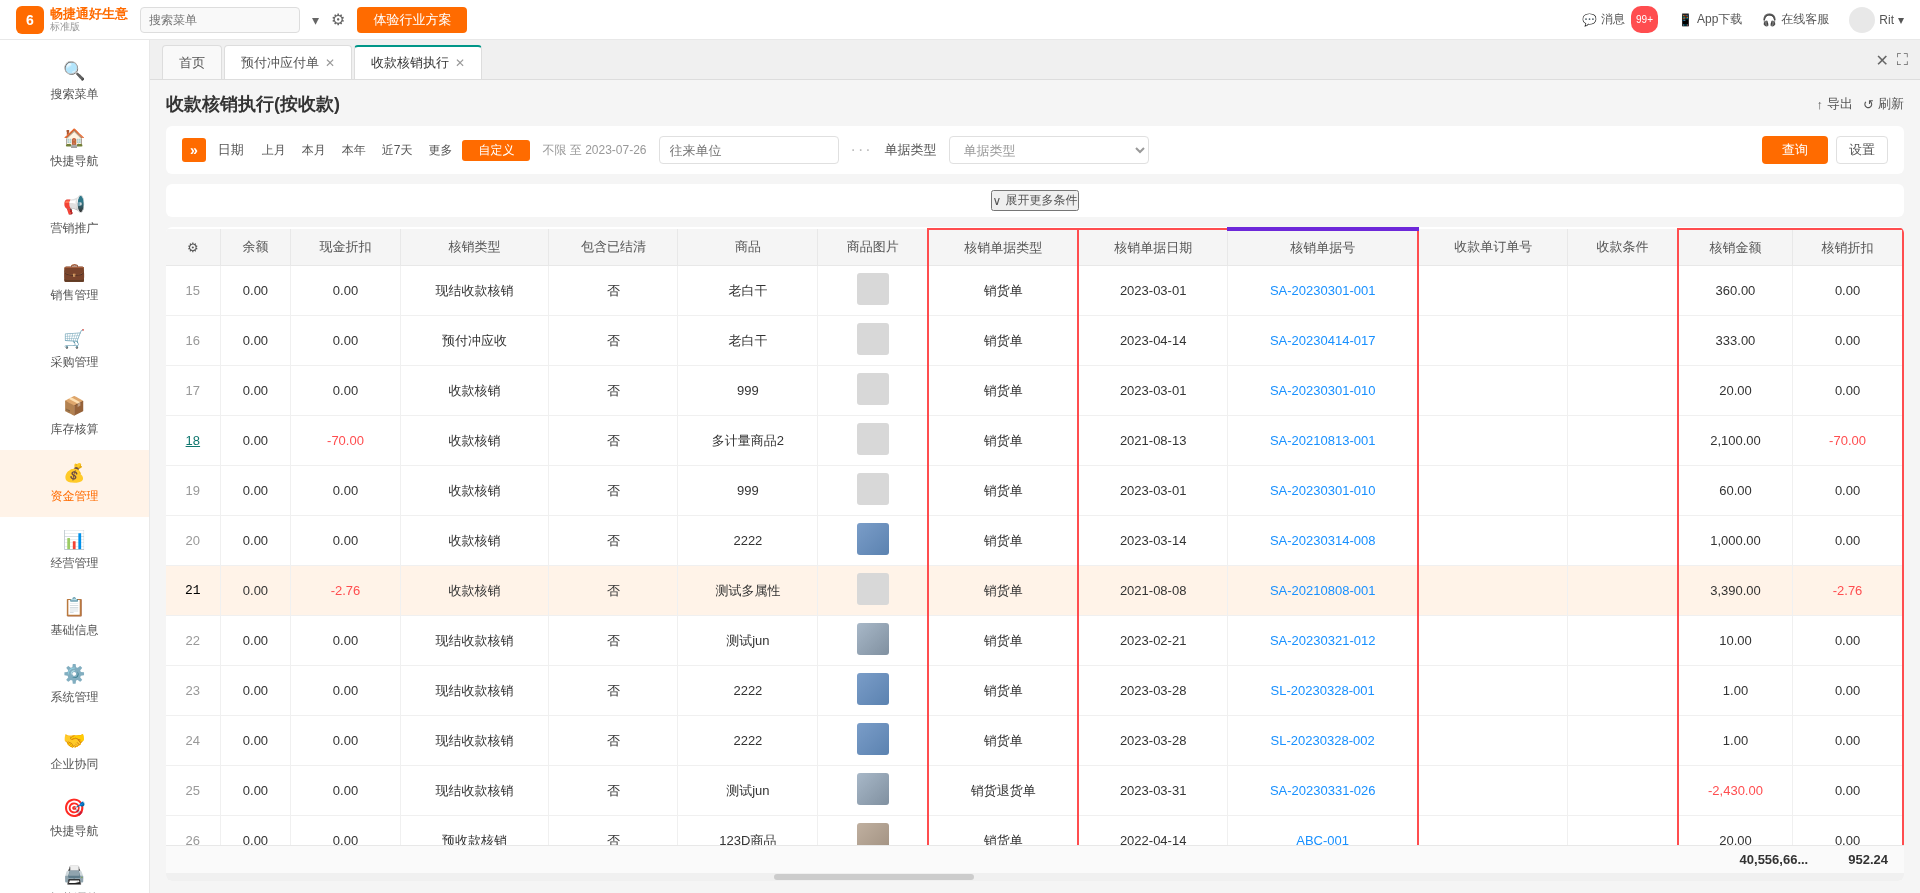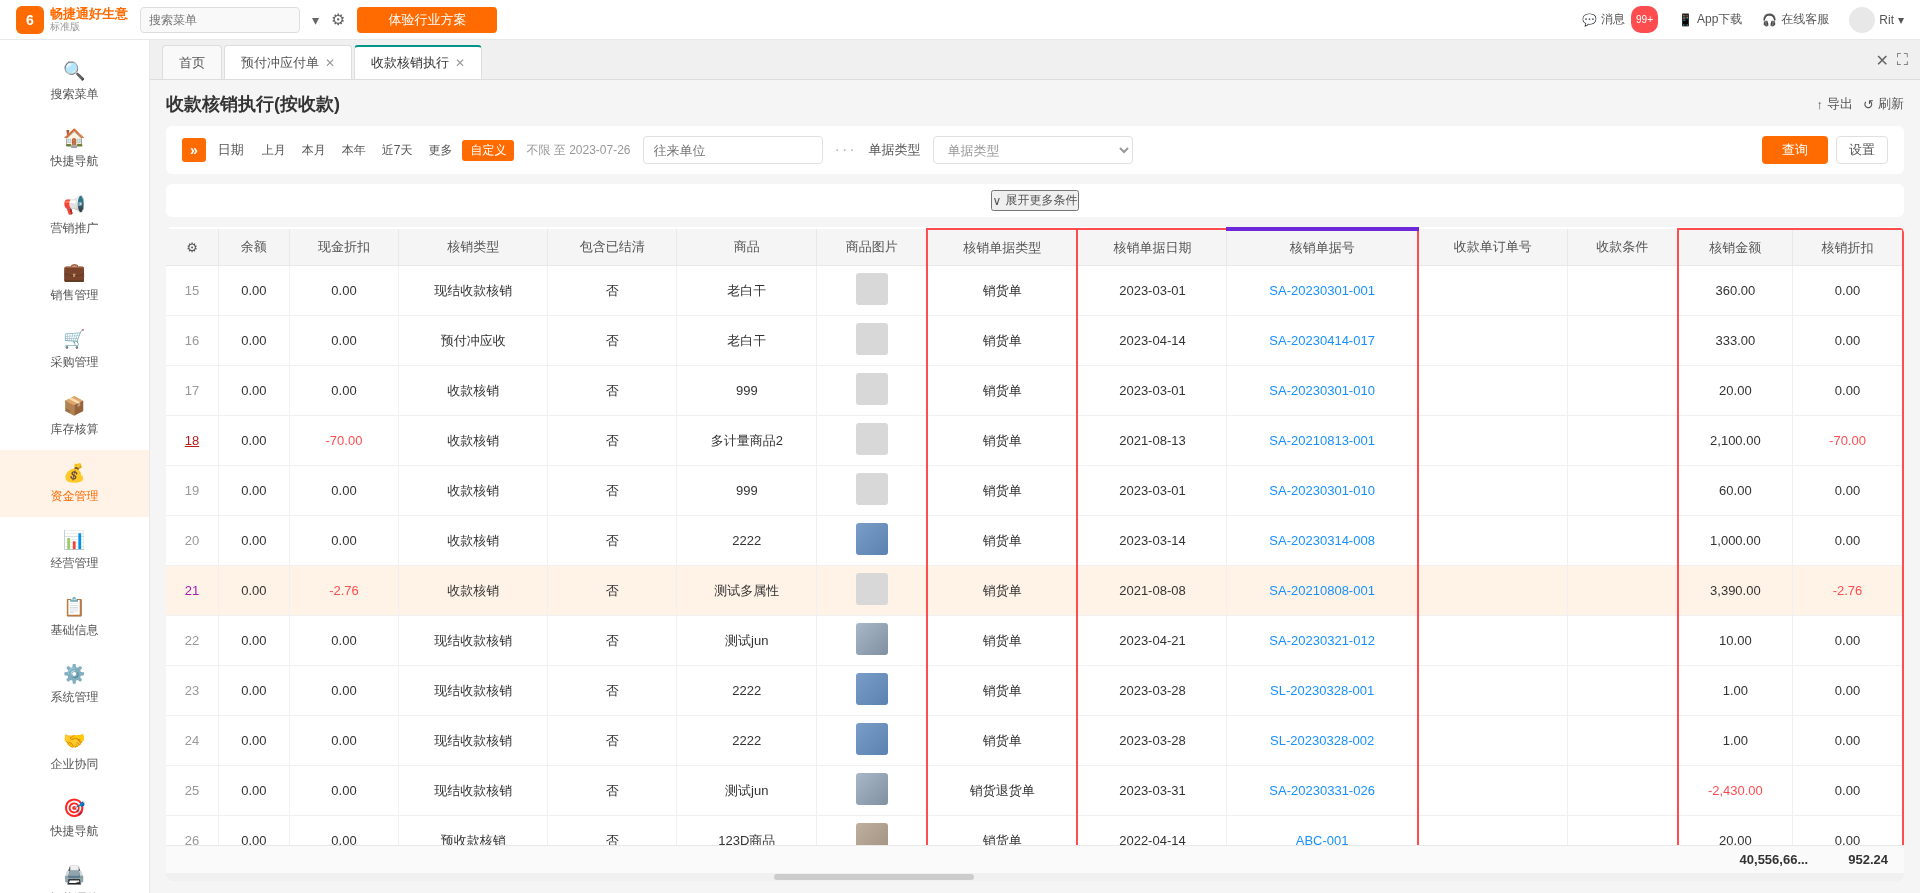--- a/index.html
+++ b/index.html
@@ -6,21 +6,21 @@
     body { font-family: 'Microsoft YaHei', Arial, sans-serif; font-size: 13px; background: #f5f5f5; color: #333; width: 1920px; height: 893px; overflow: hidden; }
 
     
     .top-bar { height: 40px; background: #fff; display: flex; align-items: center; padding: 0 16px; border-bottom: 1px solid #e8e8e8; justify-content: space-between; }
     .top-bar-left { display: flex; align-items: center; gap: 12px; }
     .logo-area { display: flex; align-items: center; gap: 6px; }
     .logo-icon { width: 28px; height: 28px; background: #ff6b00; border-radius: 6px; display: flex; align-items: center; justify-content: center; color: white; font-weight: bold; font-size: 14px; }
     .top-input { height: 26px; border: 1px solid #ddd; border-radius: 4px; padding: 0 8px; font-size: 12px; width: 160px; background: #f9f9f9; color: #999; }
     .chevron-btn { background: none; border: none; cursor: pointer; color: #666; font-size: 14px; }
     .gear-btn { background: none; border: none; cursor: pointer; color: #666; font-size: 16px; }
-    .industry-btn { background: #ff6b00; color: white; border: none; border-radius: 4px; padding: 4px 31px; font-size: 13px; cursor: pointer; }
+    .industry-btn { background: #ff6b00; color: white; border: none; border-radius: 4px; padding: 4px 16px; font-size: 13px; cursor: pointer; }
     .top-bar-right { display: flex; align-items: center; gap: 20px; }
     .top-right-item { display: flex; align-items: center; gap: 4px; font-size: 12px; color: #555; cursor: pointer; }
     .badge { background: #ff4d4f; color: white; border-radius: 10px; padding: 8px 5px; font-size: 10px; margin-left: 2px; }
     .user-avatar { width: 26px; height: 26px; background: #e8e8e8; border-radius: 50%; }
 
     
     .main-layout { display: flex; height: 853px; }
 
     
     .sidebar { width: 150px; background: #fff; border-right: 1px solid #e8e8e8; padding: 8px 0; flex-shrink: 0; }
@@ -45,21 +45,21 @@
     .page-header { display: flex; align-items: center; justify-content: space-between; }
     .page-title { font-size: 18px; font-weight: bold; color: #333; }
     .page-actions { display: flex; gap: 10px; }
     .action-btn { display: flex; align-items: center; gap: 4px; font-size: 13px; color: #555; cursor: pointer; background: none; border: none; }
 
     
     .filter-bar { background: #fff; border-radius: 6px; padding: 10px 16px; display: flex; align-items: center; gap: 12px; flex-wrap: wrap; }
     .filter-label { font-size: 13px; color: #555; flex-shrink: 0; }
     .filter-date-btns { display: flex; gap: 4px; align-items: center; }
     .filter-date-btn { font-size: 12px; color: #555; cursor: pointer; padding: 2px 6px; background: none; border: none; }
-    .filter-date-custom { background: #ff6b00; color: white; font-size: 12px; padding: 2px 8px; border-radius: 3px; cursor: pointer; border: none; }
+    .filter-date-custom { background: #ff6b00; color: white; font-size: 12px; padding: 2px 16px; border-radius: 3px; cursor: pointer; border: none; }
     .filter-input { border: 1px solid #e0e0e0; border-radius: 4px; height: 28px; padding: 0 10px; font-size: 13px; width: 180px; color: #999; }
     .filter-dots { color: #bbb; font-size: 16px; letter-spacing: 2px; }
     .filter-select { border: 1px solid #e0e0e0; border-radius: 4px; height: 28px; padding: 0 10px; font-size: 13px; width: 200px; color: #999; background: white; }
     .query-btn { background: #ff6b00; color: white; border: none; border-radius: 4px; padding: 5px 20px; font-size: 13px; cursor: pointer; }
     .settings-btn { background: none; border: 1px solid #e0e0e0; border-radius: 4px; padding: 4px 12px; font-size: 13px; cursor: pointer; color: #555; }
     .expand-btn { display: flex; align-items: center; gap: 4px; font-size: 12px; color: #555; cursor: pointer; margin: 0 auto; }
     .expand-section { background: #fff; border-radius: 6px; padding: 6px 16px; display: flex; justify-content: center; }
 
     
     .table-container { flex: 1; background: #fff; border-radius: 6px; overflow: hidden; display: flex; flex-direction: column; }
@@ -310,21 +310,21 @@
                     <td style="text-align: center;"><div style="width: 32px; height: 32px; border-radius: 3px; display: inline-block; background: rgb(216, 216, 216);"></div></td>
                     <td style="border-left: 2px solid rgb(255, 77, 79); border-right: 2px solid rgb(255, 77, 79);">销货单</td>
                     <td style="border-left: 2px solid rgb(255, 77, 79);">2023-03-01</td>
                     <td style="border-right: 2px solid rgb(255, 77, 79);"><a class="link-text" href="#">SA-20230301-010</a></td>
                     <td></td>
                     <td></td>
                     <td style="border-left: 2px solid rgb(255, 77, 79);">20.00</td>
                     <td style="border-right: 2px solid rgb(255, 77, 79);">0.00</td>
                   </tr>
                   <tr>
-                    <td style="color: #b91c1c; text-decoration: underline;">18</td>
+                    <td style="color: #0f766e; text-decoration: underline;">18</td>
                     <td>0.00</td>
                     <td style="color: rgb(255, 77, 79);">-70.00</td>
                     <td>收款核销</td>
                     <td>否</td>
                     <td>多计量商品2</td>
                     <td style="text-align: center;"><div style="width: 32px; height: 32px; border-radius: 3px; display: inline-block; background: rgb(216, 216, 216);"></div></td>
                     <td style="border-left: 2px solid rgb(255, 77, 79); border-right: 2px solid rgb(255, 77, 79);">销货单</td>
                     <td style="border-left: 2px solid rgb(255, 77, 79);">2021-08-13</td>
                     <td style="border-right: 2px solid rgb(255, 77, 79);"><a class="link-text" href="#">SA-20210813-001</a></td>
                     <td></td>
@@ -358,21 +358,21 @@
                     <td style="text-align: center;"><div style="width: 32px; height: 32px; border-radius: 3px; display: inline-block; background: linear-gradient(135deg, rgb(122, 157, 200) 0%, rgb(91, 130, 176) 100%) rgb(122, 157, 200);"></div></td>
                     <td style="border-left: 2px solid rgb(255, 77, 79); border-right: 2px solid rgb(255, 77, 79);">销货单</td>
                     <td style="border-left: 2px solid rgb(255, 77, 79);">2023-03-14</td>
                     <td style="border-right: 2px solid rgb(255, 77, 79);"><a class="link-text" href="#">SA-20230314-008</a></td>
                     <td></td>
                     <td></td>
                     <td style="border-left: 2px solid rgb(255, 77, 79);">1,000.00</td>
                     <td style="border-right: 2px solid rgb(255, 77, 79);">0.00</td>
                   </tr>
                   <tr style="background: rgb(255, 243, 232);">
-                    <td style="color: #a21caf;">21</td>
+                    <td style="color: #000000; font-family: Liberation Mono, monospace;">21</td>
                     <td>0.00</td>
                     <td style="color: rgb(255, 77, 79);">-2.76</td>
                     <td>收款核销</td>
                     <td>否</td>
                     <td>测试多属性</td>
                     <td style="text-align: center;"><div style="width: 32px; height: 32px; border-radius: 3px; display: inline-block; background: rgb(216, 216, 216);"></div></td>
                     <td style="border-left: 2px solid rgb(255, 77, 79); border-right: 2px solid rgb(255, 77, 79);">销货单</td>
                     <td style="border-left: 2px solid rgb(255, 77, 79);">2021-08-08</td>
                     <td style="border-right: 2px solid rgb(255, 77, 79);"><a class="link-text" href="#">SA-20210808-001</a></td>
                     <td></td>
@@ -382,21 +382,21 @@
                   </tr>
                   <tr>
                     <td style="color: rgb(153, 153, 153);">22</td>
                     <td>0.00</td>
                     <td>0.00</td>
                     <td>现结收款核销</td>
                     <td>否</td>
                     <td>测试jun</td>
                     <td style="text-align: center;"><div style="width: 32px; height: 32px; border-radius: 3px; display: inline-block; background: linear-gradient(135deg, rgb(168, 184, 200) 0%, rgb(128, 144, 160) 100%) rgb(168, 184, 200);"></div></td>
                     <td style="border-left: 2px solid rgb(255, 77, 79); border-right: 2px solid rgb(255, 77, 79);">销货单</td>
-                    <td style="border-left: 2px solid rgb(255, 77, 79);">2023-04-21</td>
+                    <td style="border-left: 2px solid rgb(255, 77, 79);">2023-02-21</td>
                     <td style="border-right: 2px solid rgb(255, 77, 79);"><a class="link-text" href="#">SA-20230321-012</a></td>
                     <td></td>
                     <td></td>
                     <td style="border-left: 2px solid rgb(255, 77, 79);">10.00</td>
                     <td style="border-right: 2px solid rgb(255, 77, 79);">0.00</td>
                   </tr>
                   <tr>
                     <td style="color: rgb(153, 153, 153);">23</td>
                     <td>0.00</td>
                     <td>0.00</td>

